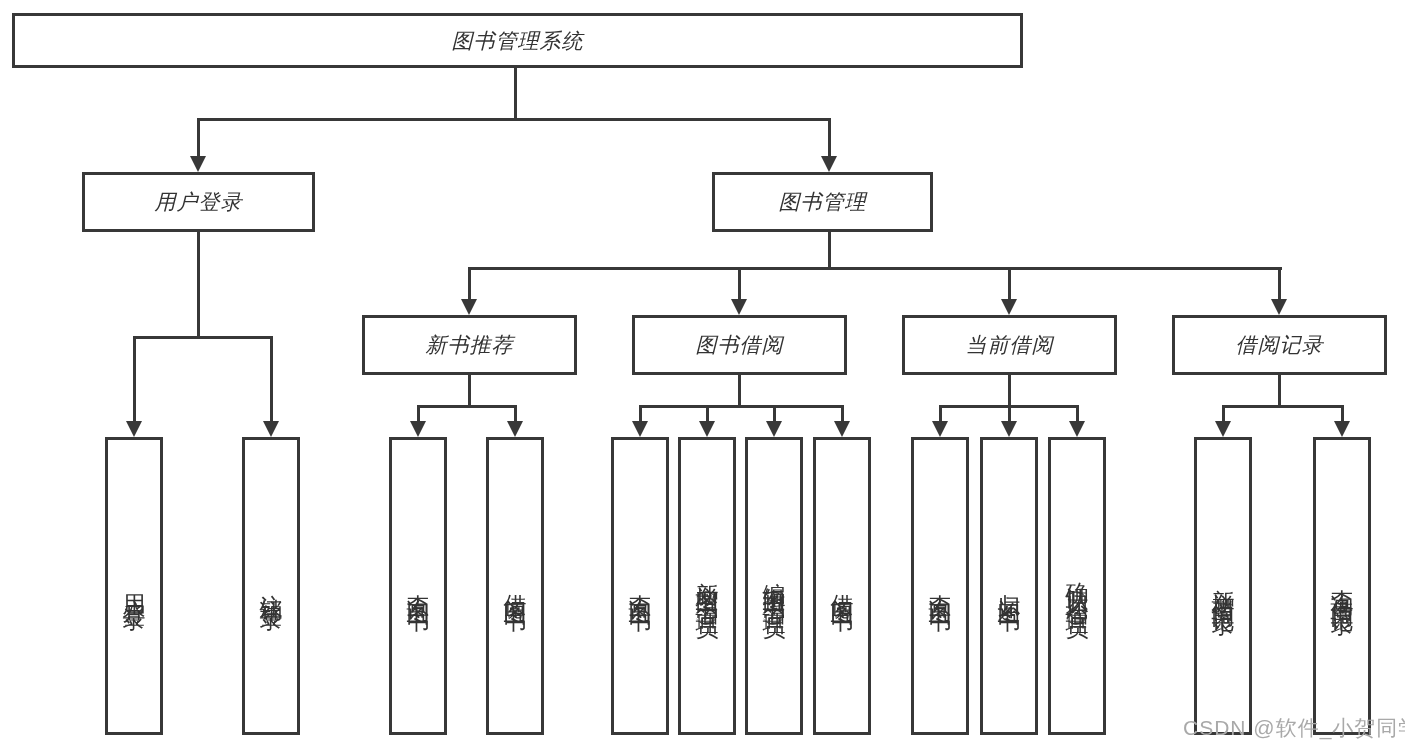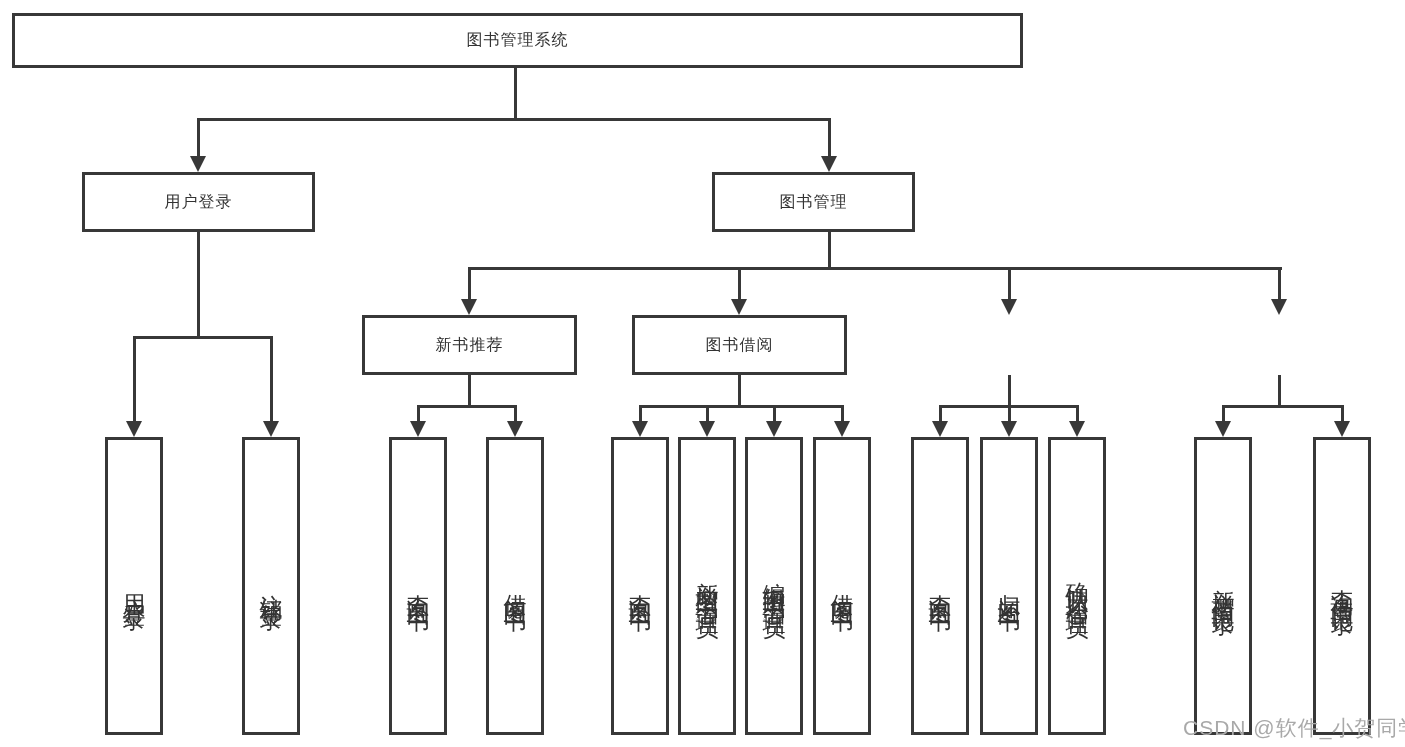--- a/index.html
+++ b/index.html
@@ -14,21 +14,21 @@
   .node {
     position: absolute;
     background: #ffffff;
     border: 3px solid #383838;
     box-sizing: border-box;
     display: flex;
     align-items: center;
     justify-content: center;
     color: #333333;
   }
-  .h-node { font-size: 16px; letter-spacing: 1px; }
+  .h-node { font-size: 21px; letter-spacing: 1px; font-style: italic; }
   .leaf {
     writing-mode: vertical-rl;
     text-orientation: mixed;
     font-size: 23px;
     letter-spacing: 5px;
     line-height: 1;
   }
   .line { position: absolute; background: #383838; }
   .arrow {
     position: absolute;
@@ -60,21 +60,21 @@
   <div class="line" style="left:514px; top:68px; width:3px; height:52px;"></div>
   <div class="line" style="left:197px; top:118px; width:634px; height:3px;"></div>
   <div class="line" style="left:197px; top:118px; width:3px; height:39px;"></div>
   <div class="arrow" style="left:190px; top:156px;"></div>
   <div class="line" style="left:828px; top:118px; width:3px; height:39px;"></div>
   <div class="arrow" style="left:821px; top:156px;"></div>
 
   <div class="node h-node" style="left:82px; top:172px; width:233px; height:60px;">
     <span>用户登录</span>
   </div>
-  <div class="node h-node" style="left:712px; top:172px; width:203px; height:60px;">
+  <div class="node h-node" style="left:712px; top:172px; width:221px; height:60px;">
     <span>图书管理</span>
   </div>
 
   <div class="line" style="left:197px; top:232px; width:3px; height:107px;"></div>
   <div class="line" style="left:133px; top:336px; width:140px; height:3px;"></div>
   <div class="line" style="left:133px; top:336px; width:3px; height:86px;"></div>
   <div class="arrow" style="left:126px; top:421px;"></div>
   <div class="line" style="left:270px; top:336px; width:3px; height:86px;"></div>
   <div class="arrow" style="left:263px; top:421px;"></div>
 
@@ -87,20 +87,26 @@
   <div class="line" style="left:1008px; top:267px; width:3px; height:33px;"></div>
   <div class="arrow" style="left:1001px; top:299px;"></div>
   <div class="line" style="left:1278px; top:267px; width:3px; height:33px;"></div>
   <div class="arrow" style="left:1271px; top:299px;"></div>
 
   <div class="node h-node" style="left:632px; top:315px; width:215px; height:60px;">
     <span>图书借阅</span>
   </div>
   <div class="node h-node" style="left:362px; top:315px; width:215px; height:60px;">
     <span>新书推荐</span>
+  </div>
+  <div class="node h-node" style="left:902px; top:315px; width:215px; height:60px;">
+    <span>当前借阅</span>
+  </div>
+  <div class="node h-node" style="left:1172px; top:315px; width:215px; height:60px;">
+    <span>借阅记录</span>
   </div>
 
   <div class="line" style="left:468px; top:375px; width:3px; height:33px;"></div>
   <div class="line" style="left:417px; top:405px; width:100px; height:3px;"></div>
   <div class="line" style="left:417px; top:405px; width:3px; height:17px;"></div>
   <div class="arrow" style="left:410px; top:421px;"></div>
   <div class="line" style="left:514px; top:405px; width:3px; height:17px;"></div>
   <div class="arrow" style="left:507px; top:421px;"></div>
 
   <div class="line" style="left:738px; top:375px; width:3px; height:33px;"></div>

